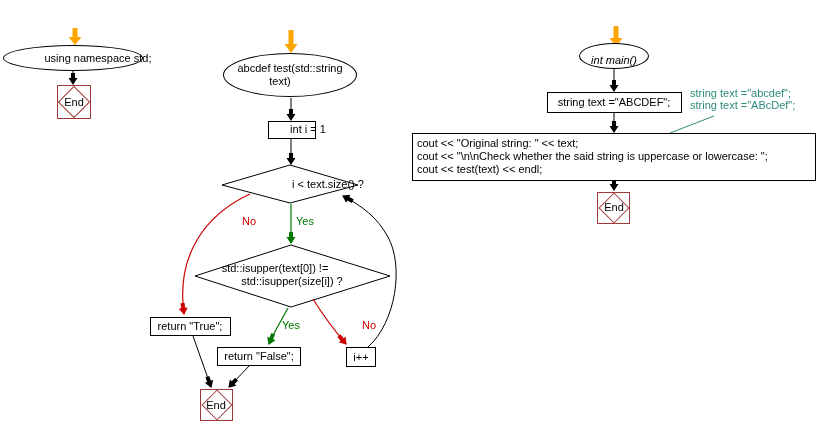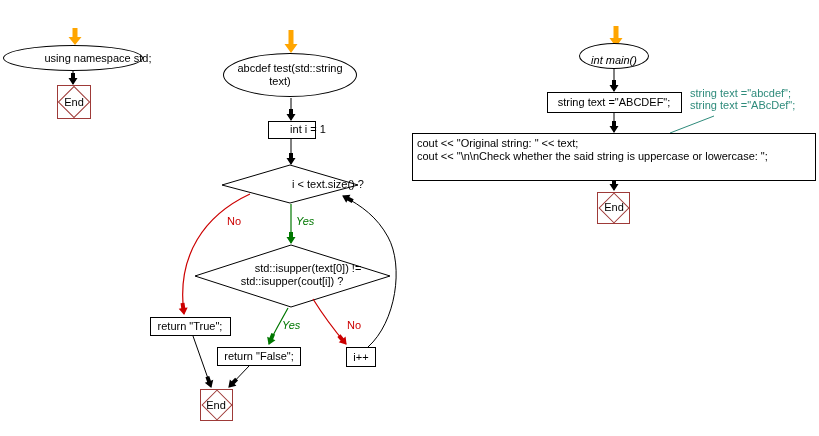--- a/index.html
+++ b/index.html
@@ -6,22 +6,22 @@
   #stage{position:relative;width:819px;height:436px;background:#fff;overflow:hidden;
          font-family:"Liberation Sans",sans-serif;}
   #shapes{position:absolute;left:0;top:0;z-index:1;}
   .node{position:absolute;z-index:2;background:#fff;border:1px solid #000;box-sizing:border-box;}
   .ellipse{border-radius:50%;}
   .endbox{position:absolute;z-index:2;background:#fff;border:1px solid #9E3A38;box-sizing:border-box;}
   .enddiamond{position:absolute;left:50%;top:50%;transform:translate(-50%,-50%) rotate(45deg);
               border:1px solid #9E3A38;box-sizing:border-box;}
   .t{position:absolute;z-index:3;font-size:11px;line-height:13px;color:#000;white-space:nowrap;}
   .c{transform:translateX(-50%);}
-  .yes{color:#007700;font-style:italic;}
-  .no{color:#CC0000;}
+  .yes{color:#007700;}
+  .no{color:#CC0000;margin-left:15px;}
   .ann{color:#2E8B7B;}
 </style>
 </head>
 <body>
 
 <div id="stage">
 
   <svg id="shapes" width="819" height="436" viewBox="0 0 819 436">
     <defs>
       <marker id="mB" markerUnits="userSpaceOnUse" markerWidth="14" markerHeight="14" refX="12" refY="7" orient="auto">
@@ -84,30 +84,31 @@
 
   <div class="t c" style="left:84px;top:52px;padding-left:28px;">using namespace std;</div>
   <div class="t c" style="left:74px;top:96px;">End</div>
 
   <div class="t c" style="left:290px;top:62px;">abcdef test(std::string</div>
   <div class="t c" style="left:280px;top:75px;">text)</div>
   <div class="t c" style="left:288px;top:123px;margin-left:20px;">int i = 1</div>
   <div class="t c" style="left:292px;top:178px;margin-left:36px;">i &lt; text.size() ?</div>
   <div class="t yes" style="left:296px;top:215px;">Yes</div>
   <div class="t no" style="left:227px;top:215px;">No</div>
-  <div class="t c" style="left:308px;top:262px;">std::isupper(text[0]) !=</div>
-  <div class="t c" style="left:292px;top:275px;">std::isupper(cout[i]) ?</div>
+  <div class="t c" style="left:275px;top:262px;">std::isupper(text[0]) !=</div>
+  <div class="t c" style="left:292px;top:275px;">std::isupper(size[i]) ?</div>
   <div class="t yes" style="left:282px;top:319px;">Yes</div>
   <div class="t no" style="left:347px;top:319px;">No</div>
   <div class="t c" style="left:190px;top:320px;">return "True";</div>
   <div class="t c" style="left:259px;top:350px;">return "False";</div>
   <div class="t c" style="left:361px;top:351px;">i++</div>
   <div class="t c" style="left:216px;top:399px;">End</div>
 
   <div class="t c" style="left:614px;top:54px;font-style:italic;">int main()</div>
   <div class="t c" style="left:614px;top:96px;">string text ="ABCDEF";</div>
   <div class="t ann" style="left:690px;top:87px;">string text ="abcdef";</div>
   <div class="t ann" style="left:690px;top:99px;">string text ="ABcDef";</div>
   <div class="t" style="left:417px;top:137px;">cout &lt;&lt; "Original string: " &lt;&lt; text;</div>
   <div class="t" style="left:417px;top:150px;">cout &lt;&lt; "\n\nCheck whether the said string is uppercase or lowercase: ";</div>
+  <div class="t" style="left:417px;top:163px;">cout &lt;&lt; test(text) &lt;&lt; endl;</div>
   <div class="t c" style="left:614px;top:201px;">End</div>
 
 </div>
 
 </body></html>

